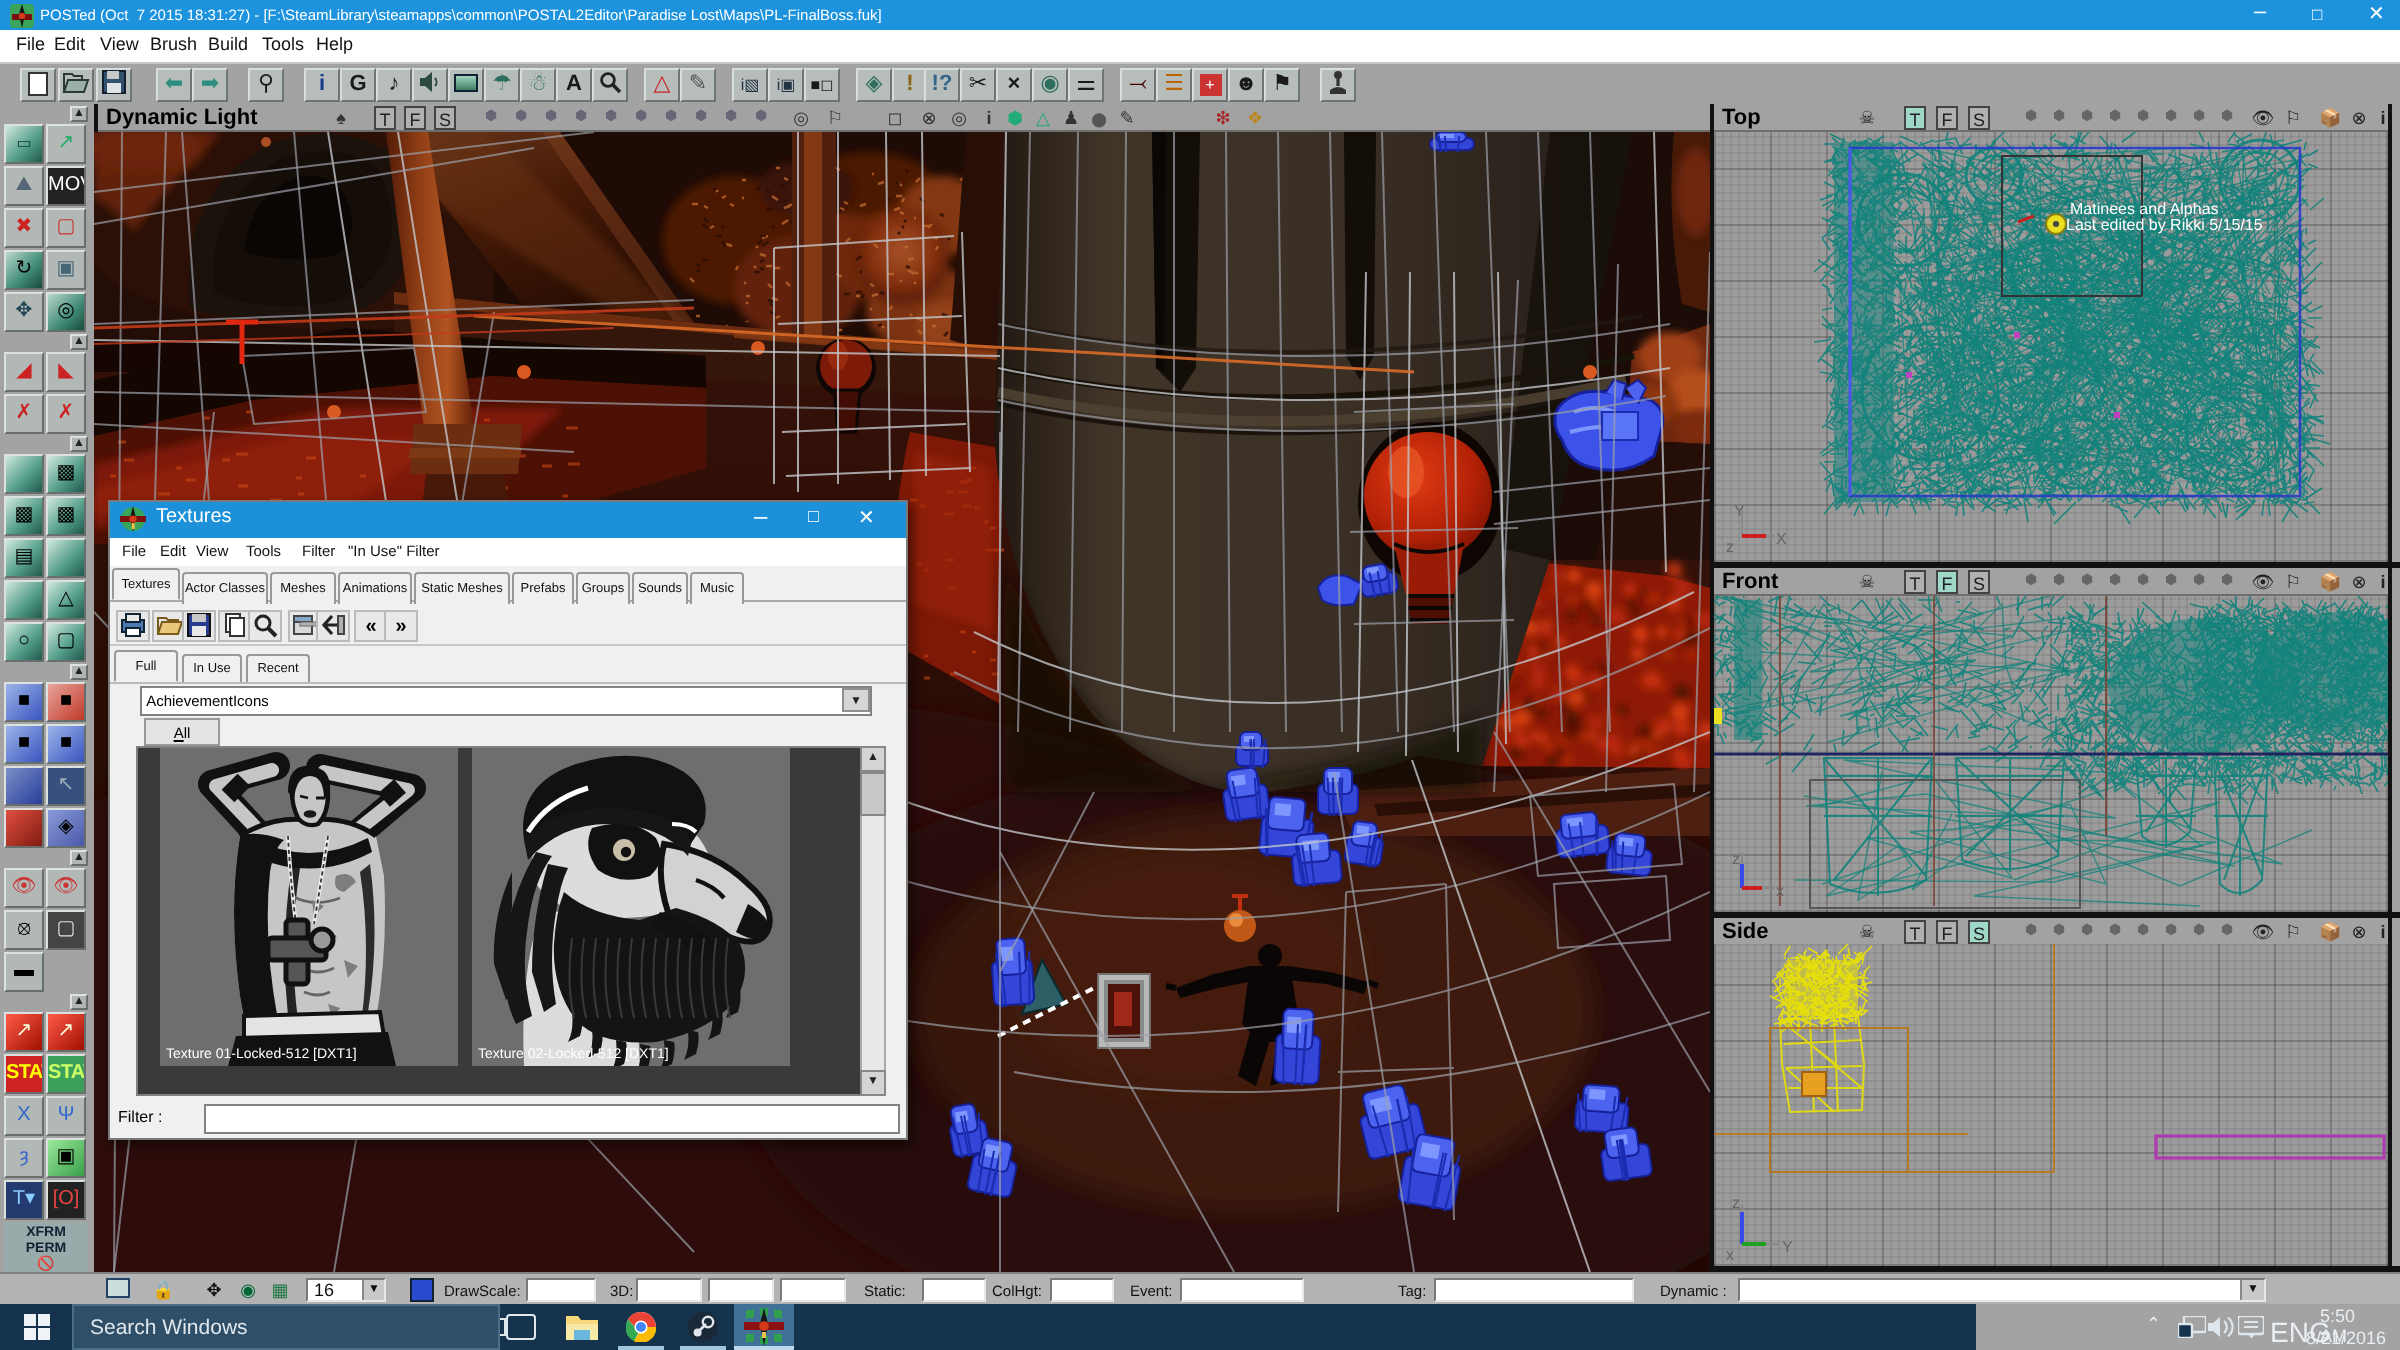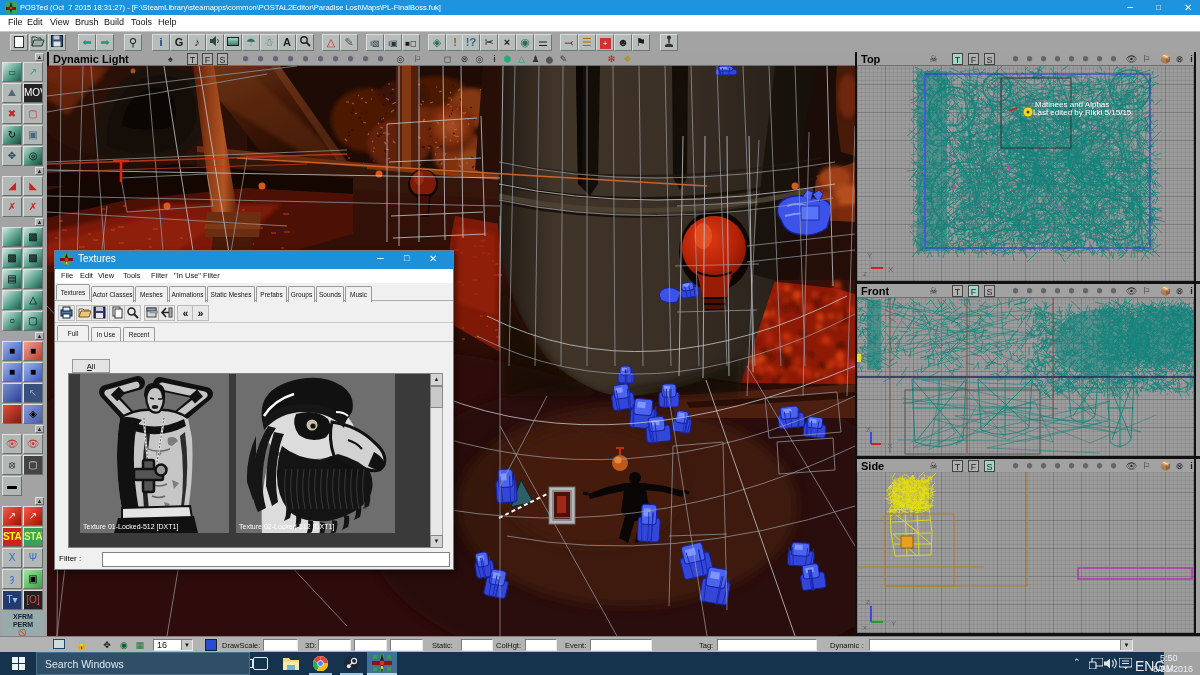--- a/index.html
+++ b/index.html
@@ -27,21 +27,21 @@
   repeating-linear-gradient(0deg,rgba(0,0,0,0.13) 0 1px,transparent 1px 28px),
   repeating-linear-gradient(90deg,rgba(0,0,0,0.13) 0 1px,transparent 1px 28px),
   repeating-linear-gradient(0deg,rgba(0,0,0,0.07) 0 1px,transparent 1px 4px),
   repeating-linear-gradient(90deg,rgba(0,0,0,0.07) 0 1px,transparent 1px 4px),
   #9c9c9c;}
 
 #botbar{left:0;top:636px;width:1200px;height:16px;background:#b3b3b3;border-top:1px solid #808080;font-size:7.5px;color:#111;}
 #botbar .lbl{position:absolute;top:4px;}
 .binput{position:absolute;top:2px;height:12px;background:#fff;border:1px solid;border-color:#7a7a7a #e8e8e8 #e8e8e8 #7a7a7a;}
 
-#taskbar{left:0;top:652px;width:1164px;height:23px;background:#16334d;color:#e8eef3;}
+#taskbar{left:0;top:652px;width:988px;height:23px;background:#16334d;color:#e8eef3;}
 
 #dlg{left:54px;top:250px;width:400px;height:320px;background:#f0f0f0;border:1px solid #7a7a7a;box-shadow:2px 3px 6px rgba(0,0,0,0.45);}
 #dlgtitle{position:absolute;left:0;top:0;width:398px;height:18px;background:#1d90da;color:#fff;font-size:10px;}
 #dlgmenu{position:absolute;left:0;top:18px;width:398px;height:14px;background:#fff;font-size:7.5px;color:#111;}
 #dlgmenu span{position:absolute;top:2px;}
 .dtab{position:absolute;height:16px;background:#f0f0f0;border:1px solid #999;border-bottom:none;border-radius:2px 2px 0 0;font-size:6.5px;color:#111;text-align:center;overflow:hidden;white-space:nowrap;}
 .dico{position:absolute;top:0;width:17px;height:16px;border:1px solid transparent;font-size:10px;text-align:center;line-height:15px;}
 .combo{position:absolute;height:15px;background:#fff;border:1px solid #828282;font-size:7.5px;color:#000;line-height:13px;}
 .combo .arr{position:absolute;right:0px;top:0px;width:14px;height:12px;background:#d6d6d6;border:1px solid #909090;font-size:6px;line-height:12px;text-align:center;color:#222;}
 </style></head><body>
@@ -1170,20 +1170,21 @@
           <path d="M6 2 L2 6.5 L6 11 M2 6.5 H9" fill="none" stroke="#222" stroke-width="1.6"></path>
           <rect x="9" y="2" width="3" height="9" fill="#b0b0b0" stroke="#444"></rect>
         </svg></div>
 <div class="dico" style="left:122px;top:54px;border-color:#bbb;background:#e8e8e8;border-style:solid;border-width:1px;"><b>«</b></div>
 <div class="dico" style="left:137px;top:54px;border-color:#bbb;background:#e8e8e8;border-style:solid;border-width:1px;"><b>»</b></div>
 <div class="abs" style="left:0;top:72px;width:398px;height:19px;background:#f0f0f0;"></div>
 <div class="dtab" style="left:2px;top:74px;width:32px;line-height:15px;border-bottom:1px solid #f0f0f0;">Full</div>
 <div class="dtab" style="left:36px;top:76px;width:30px;line-height:13px;height:14px;">In Use</div>
 <div class="dtab" style="left:68px;top:76px;width:32px;line-height:13px;height:14px;">Recent</div>
 <div class="abs" style="left:0;top:90px;width:398px;height:1px;background:#bbb;"></div>
+<div class="combo" style="left:15px;top:92px;width:366px;">&nbsp;AchievementIcons<span class="arr">▼</span></div>
 <div class="abs" style="left:17px;top:108px;width:38px;height:14px;background:#e4e4e4;border:1px solid #999;font-size:7.5px;text-align:center;line-height:13px;color:#000;"><u>A</u>ll</div>
 <div class="abs" style="left:13px;top:122px;width:362px;height:175px;background:#3a3a3a;border:1px solid #808080;border-right:none;"></div>
 <div class="abs" style="left:375px;top:122px;width:13px;height:175px;background:#e8e8e8;border:1px solid #aaa;"></div>
 <div class="abs" style="left:375px;top:122px;width:13px;height:13px;background:#d4d4d4;border:1px solid #888;font-size:6px;text-align:center;line-height:11px;color:#222;">▲</div>
 <div class="abs" style="left:375px;top:135px;width:13px;height:22px;background:#c8c8c8;border:1px solid #888;"></div>
 <div class="abs" style="left:375px;top:284px;width:13px;height:13px;background:#d4d4d4;border:1px solid #888;font-size:6px;text-align:center;line-height:11px;color:#222;">▼</div>
 <svg class="abs" style="left:25px;top:123px" width="149" height="159" viewBox="0 0 149 159">
 <rect width="149" height="159" fill="#6e6e6e"></rect>
 <g>
 <path d="M48 42 L26 18 L58 9" stroke="#111" stroke-width="14" fill="none" stroke-linejoin="round" stroke-linecap="round"></path>

